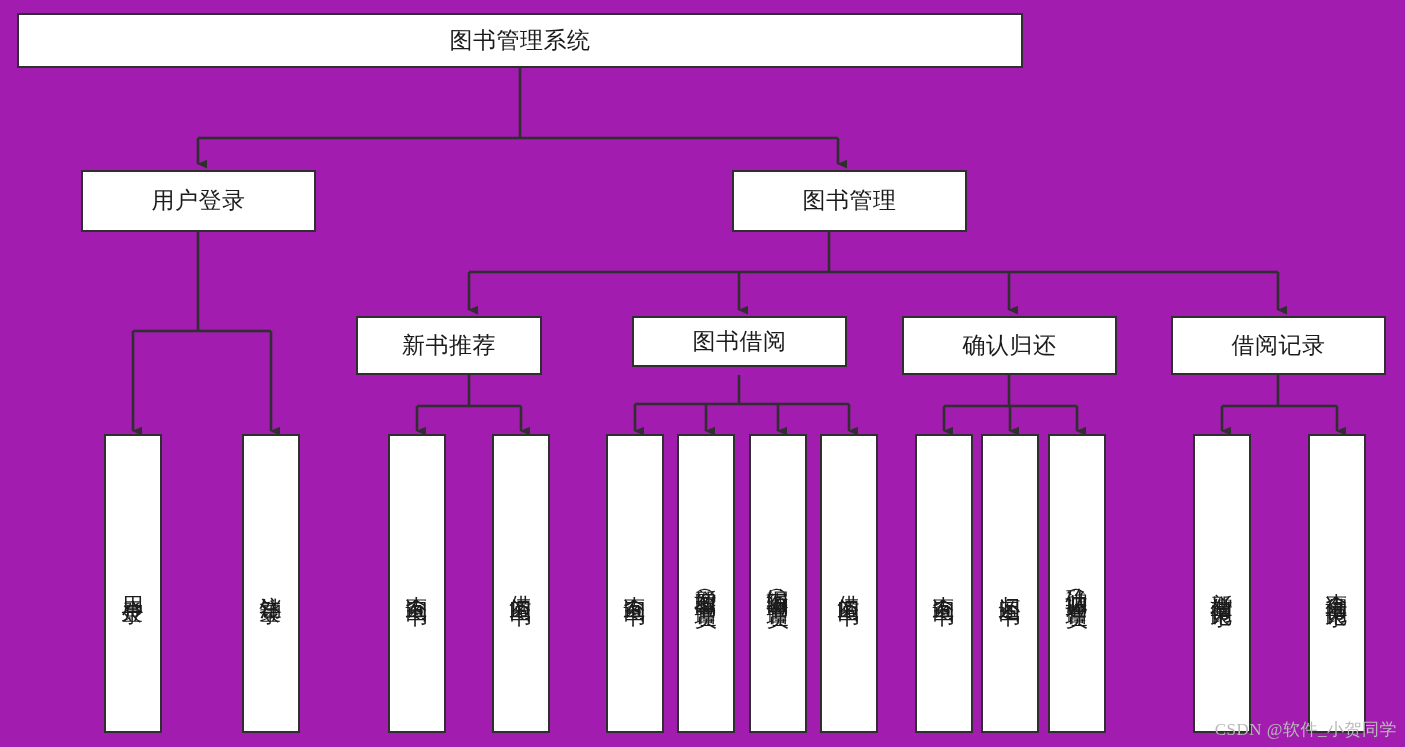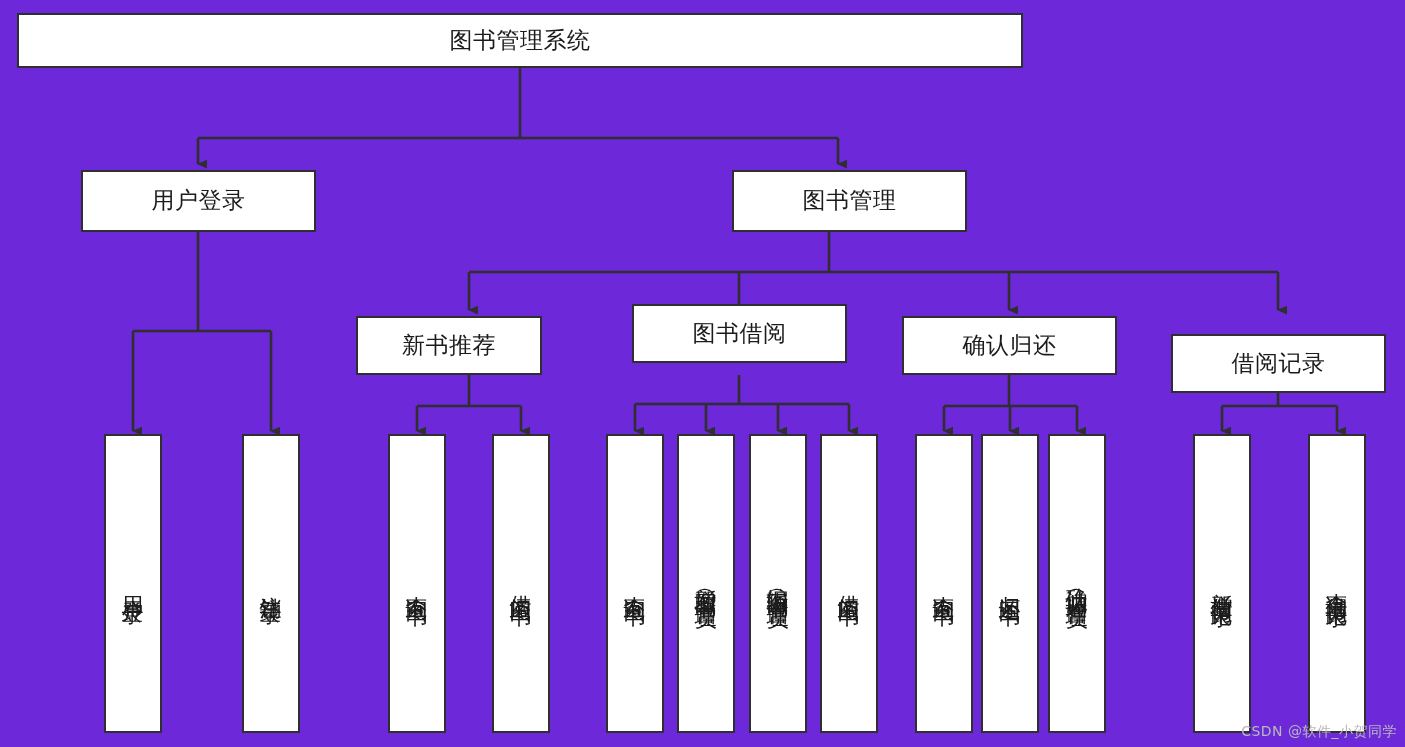--- a/index.html
+++ b/index.html
@@ -10,21 +10,22 @@
   body {
     width: 1405px;
     height: 747px;
     overflow: hidden;
     font-family: "DejaVu Sans", "Liberation Sans", sans-serif;
   }
   #diagram-root {
     position: relative;
     width: 1405px;
     height: 747px;
-    background: #6d28d9;
+    background: #a21caf;
+    font-family: Liberation Serif, serif;
   }
   svg.diagram-canvas {
     position: absolute;
     left: 0;
     top: 0;
     width: 1405px;
     height: 747px;
   }
   .node-box {
     position: absolute;
@@ -49,21 +50,21 @@
     writing-mode: vertical-rl;
     text-orientation: upright;
     letter-spacing: 3px;
     line-height: 1.05;
     white-space: nowrap;
   }
   .watermark {
     position: absolute;
     right: 8px;
     bottom: 6px;
-    font-size: 14px;
+    font-size: 17px;
     color: #b9b9b9;
     letter-spacing: 0.5px;
     white-space: nowrap;
     pointer-events: none;
   }
 </style>
 </head>
 <body>
 
 <div id="diagram-root">
@@ -125,27 +126,27 @@
   <div class="node-box" style="left:81px; top:170px; width:235px; height:62px;">
     <span class="node-label-h">用户登录</span>
   </div>
   <div class="node-box" style="left:711px; top:170px; width:235px; height:62px;margin-left:21px;">
     <span class="node-label-h">图书管理</span>
   </div>
 
   <div class="node-box" style="left:356px; top:316px; width:186px; height:59px;">
     <span class="node-label-h">新书推荐</span>
   </div>
-  <div class="node-box" style="left:632px; top:304px; width:215px; height:59px;">
+  <div class="node-box" style="left:632px; top:316px; width:215px; height:51px;">
     <span class="node-label-h">图书借阅</span>
   </div>
   <div class="node-box" style="left:902px; top:316px; width:215px; height:59px;">
     <span class="node-label-h">确认归还</span>
   </div>
-  <div class="node-box" style="left:1171px; top:316px; width:215px; height:59px;margin-top:18px;">
+  <div class="node-box" style="left:1171px; top:316px; width:215px; height:59px;">
     <span class="node-label-h">借阅记录</span>
   </div>
 
   <div class="node-box" style="left:104px; top:434px; width:58px; height:299px;">
     <span class="node-label-v">用户登录</span>
   </div>
   <div class="node-box" style="left:242px; top:434px; width:58px; height:299px;">
     <span class="node-label-v">注销登录</span>
   </div>
 

